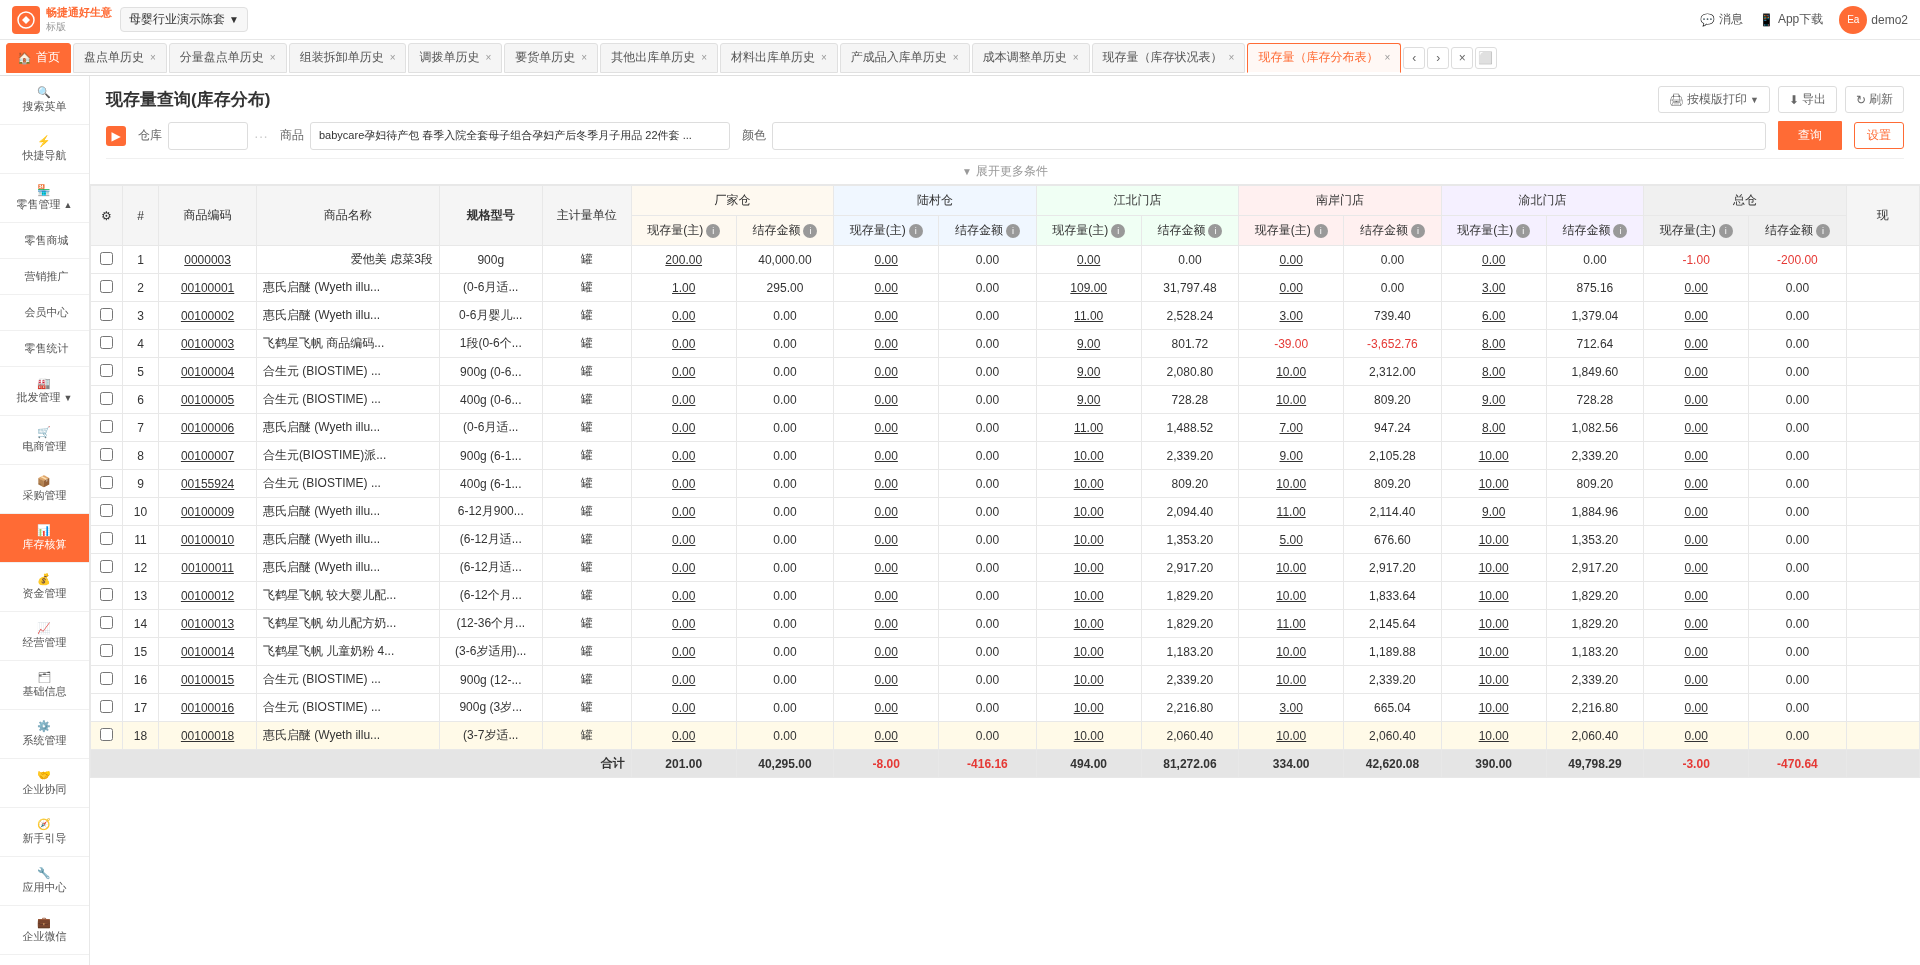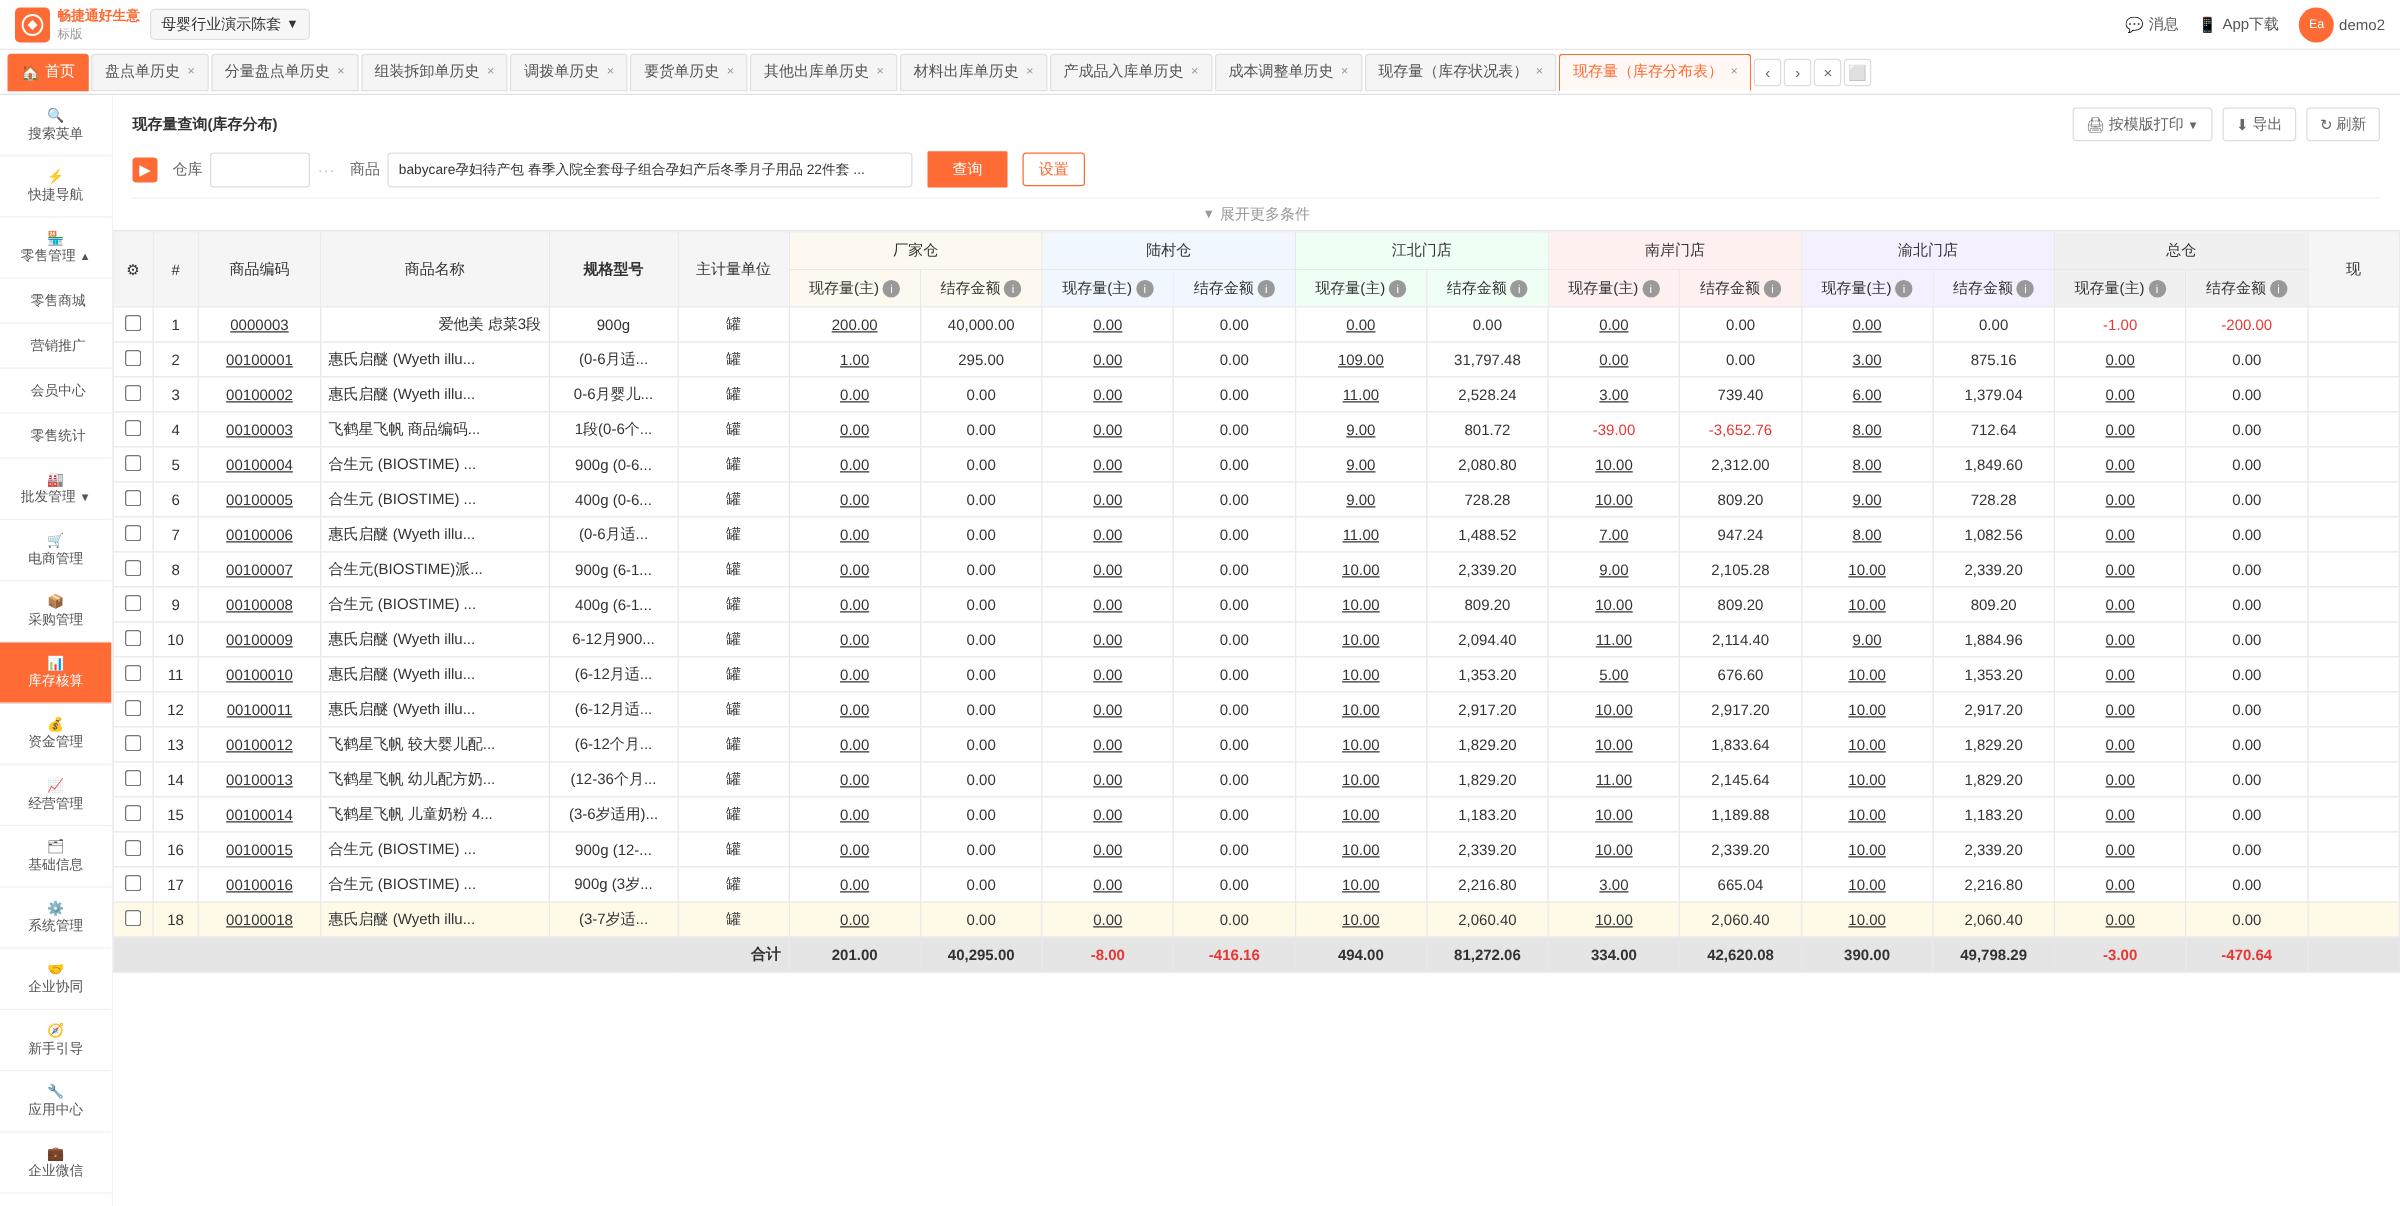--- a/index.html
+++ b/index.html
@@ -224,21 +224,21 @@
     <div class="sidebar-item">
       
       
     </div>
   </div>
 
   <div class="main">
 
     <div style="background:#fff;padding:10px 16px 0;border-bottom:1px solid #e8e8e8;position:relative;">
       <div style="display:flex;align-items:center;justify-content:space-between;padding-bottom:8px;">
-        <h2 style="font-size:12px;font-weight:bold;color:#333;">现存量查询(库存分布)</h2>
+        <h2 style="font-size:17px;font-weight:bold;color:#333;">现存量查询(库存分布)</h2>
         <div style="display:flex;gap:8px;align-items:center;">
           <button class="btn-white">
             <span>🖨</span>
             <span>按模版打印</span>
             <span style="font-size:9px;">▼</span>
           </button>
           <button class="btn-white">
             <span>⬇</span>
             <span>导出</span>
           </button>
@@ -255,20 +255,24 @@
         </div>
         <div style="display:flex;align-items:center;gap:6px;">
           <span style="font-size:12px;color:#666;">仓库</span>
           <input type="text" class="filter-input" style="min-width: 80px; width: 80px;" value="">
           <span style="color:#ccc;font-size:14px;">···</span>
         </div>
         <div style="display:flex;align-items:center;gap:6px;">
           <span style="font-size:12px;color:#666;">商品</span>
           <input type="text" class="filter-input" style="min-width: 420px; width: 420px; font-size: 11px;" value="babycare孕妇待产包 春季入院全套母子组合孕妇产后冬季月子用品 22件套 ...">
         </div>
+        <div style="display:flex;align-items:center;gap:6px;flex:1;">
+          <span style="font-size:12px;color:#666;">颜色</span>
+          <input type="text" class="filter-input" style="flex: 1 1 0%;" value="">
+        </div>
         <button class="btn-orange" style="padding:6px 20px;flex-shrink:0;">查询</button>
         <button class="btn-orange-outline" style="flex-shrink:0;">设置</button>
       </div>
 
       <div style="display:flex;justify-content:center;padding:4px 0;border-top:1px solid #f0f0f0;cursor:pointer;color:#999;font-size:12px;align-items:center;gap:4px;">
         <span style="font-size:10px;">▼</span>
         <span>展开更多条件</span>
       </div>
     </div>
 
@@ -496,21 +500,21 @@
     <td>2,105.28</td>
     <td><span class="underline-num">10.00</span></td>
     <td>2,339.20</td>
     <td><span class="underline-num">0.00</span></td>
     <td>0.00</td>
     <td></td>
   </tr>
             <tr>
     <td><input type="checkbox" style=""></td>
     <td>9</td>
-    <td><span class="underline-num">00100008</span></td>
+    <td><span class="underline-num">00155924</span></td>
     <td style="text-align:left;">合生元 (BIOSTIME) ...</td>
     <td>400g (6-1...</td>
     <td>罐</td>
     <td><span class="underline-num">0.00</span></td>
     <td>0.00</td>
     <td><span class="underline-num">0.00</span></td>
     <td>0.00</td>
     <td><span class="underline-num">10.00</span></td>
     <td>809.20</td>
     <td><span class="underline-num">10.00</span></td>

